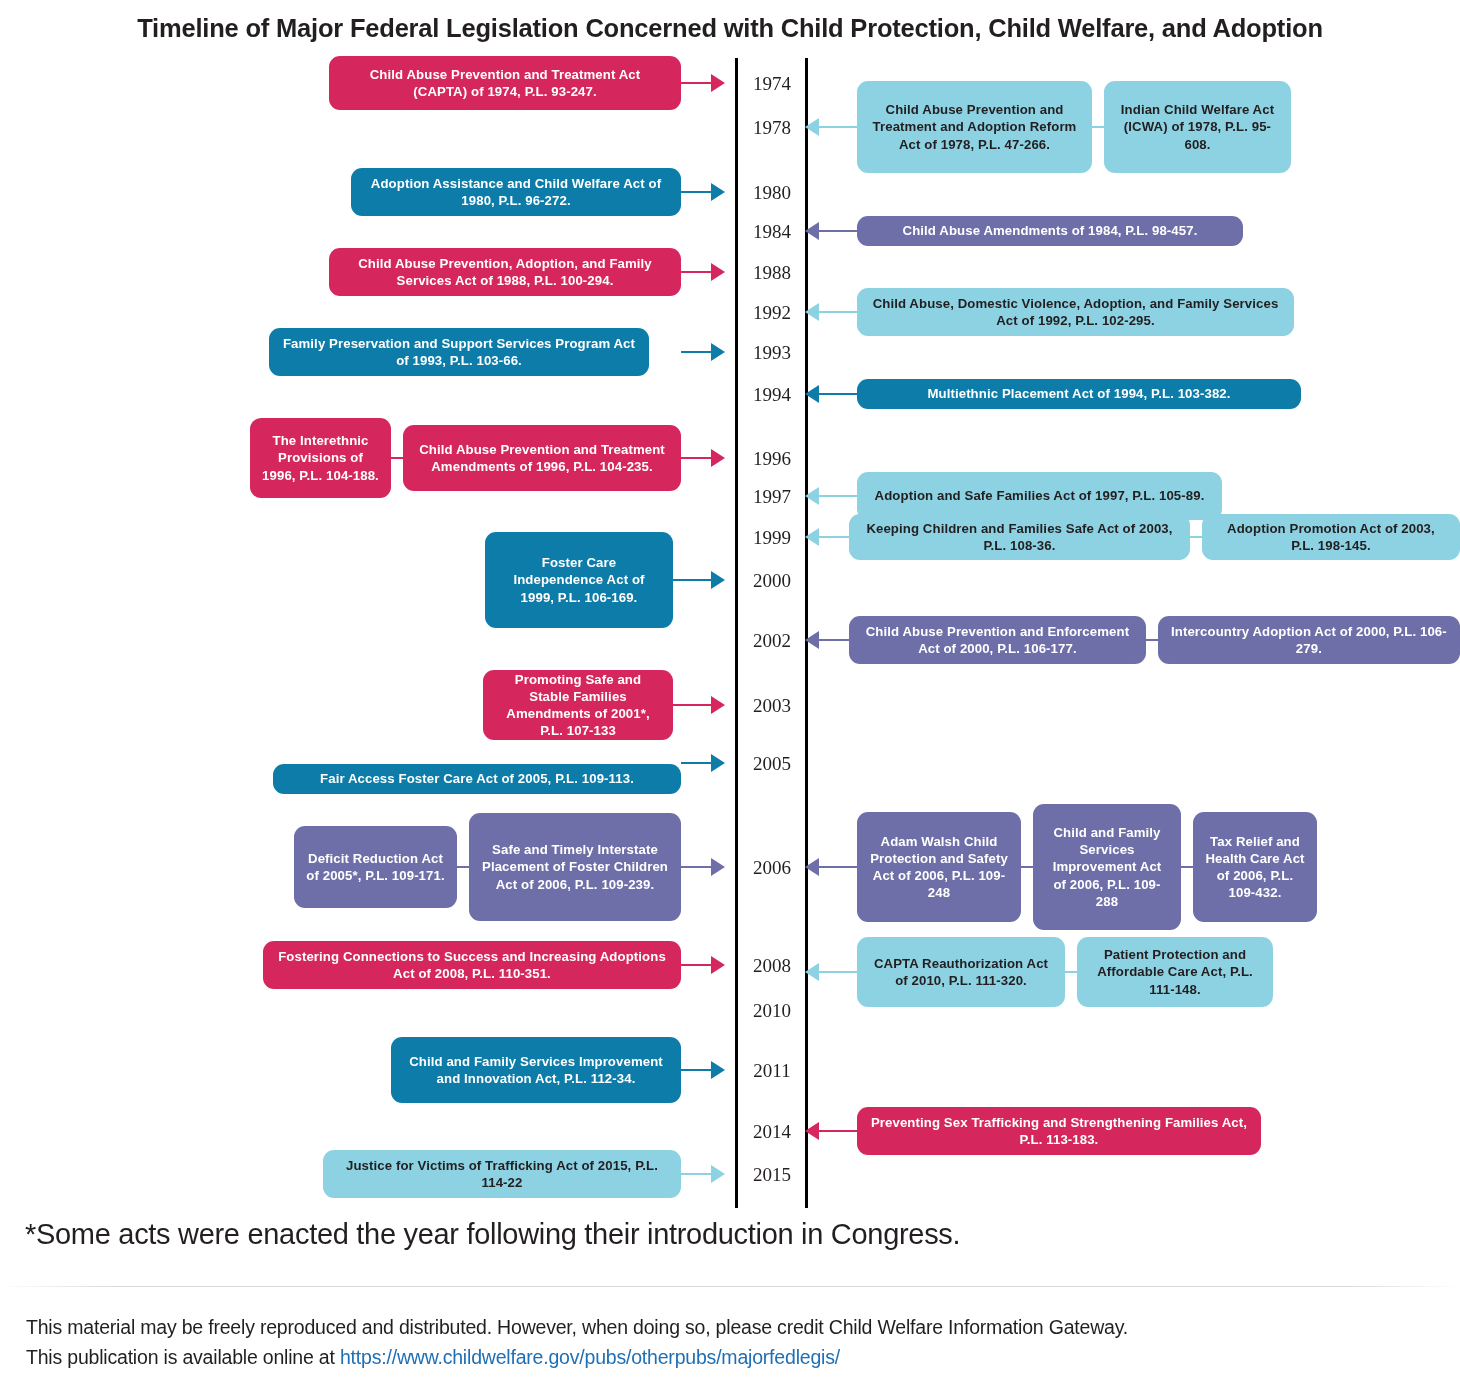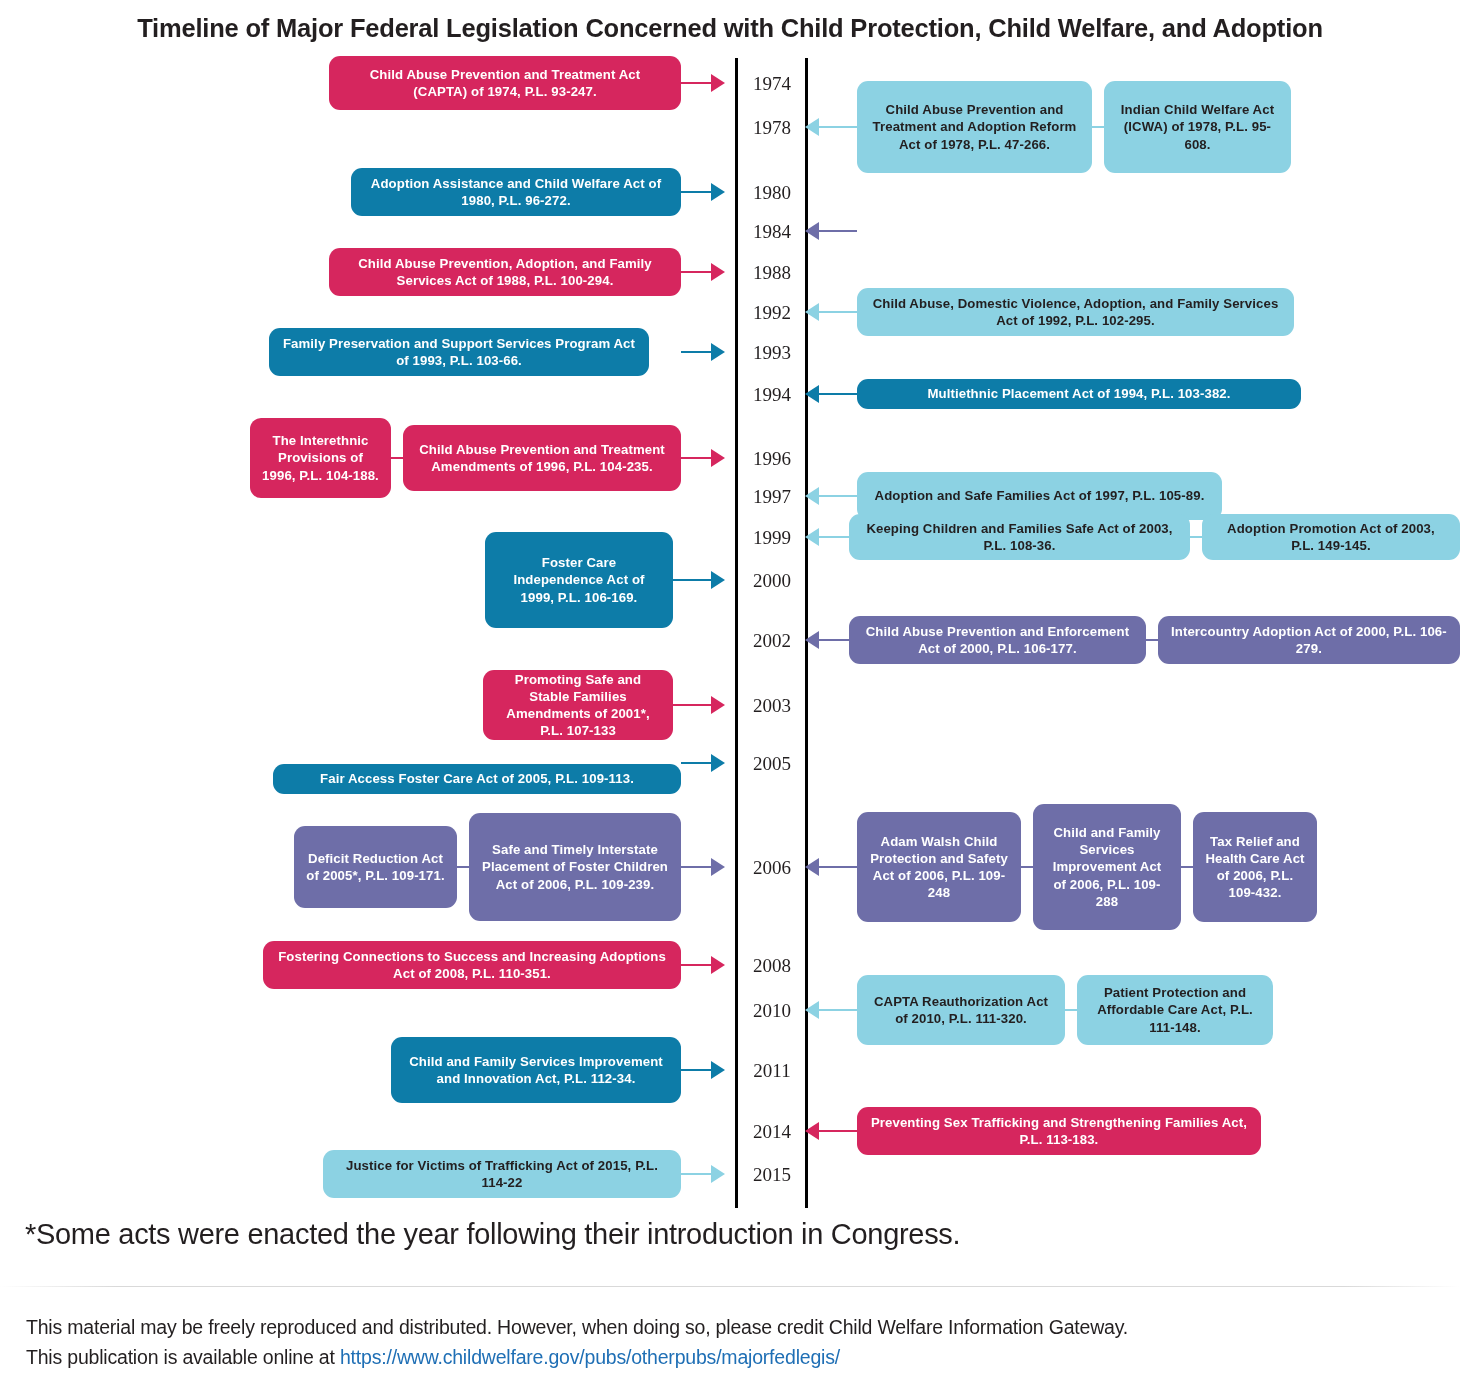--- a/index.html
+++ b/index.html
@@ -151,20 +151,21 @@
       <div class="arrow to-right">
         <div class="stem" style="background: rgb(13, 124, 168); width: 30px;"></div>
         <div class="head" style="border-left-color: rgb(13, 124, 168);"></div>
       </div>
     </div>
     <div class="row right" style="top: 231px; transform: translateY(-50%);">
       <div class="arrow to-left">
         <div class="head" style="border-right-color: rgb(110, 110, 168);"></div>
         <div class="stem" style="background: rgb(110, 110, 168); width: 38px;"></div>
       </div>
+      <div class="box" style="background: rgb(110, 110, 168); width: 386px; height: 30px;">Child Abuse Amendments of 1984, P.L. 98-457.</div>
     </div>
     <div class="row left" style="top: 272px; transform: translateY(-50%);">
       <div class="box" style="background: rgb(214, 38, 94); width: 352px; height: 48px;">Child Abuse Prevention, Adoption, and Family Services Act of 1988, P.L. 100-294.</div>
       <div class="arrow to-right">
         <div class="stem" style="background: rgb(214, 38, 94); width: 30px;"></div>
         <div class="head" style="border-left-color: rgb(214, 38, 94);"></div>
       </div>
     </div>
     <div class="row right" style="top: 312px; transform: translateY(-50%);">
       <div class="arrow to-left">
@@ -226,21 +227,21 @@
         <div class="head" style="border-left-color: rgb(214, 38, 94);"></div>
       </div>
     </div>
     <div class="row right" style="top: 537px; transform: translateY(-50%);">
       <div class="arrow to-left">
         <div class="head" style="border-right-color: rgb(140, 210, 227);"></div>
         <div class="stem" style="background: rgb(140, 210, 227); width: 30px;"></div>
       </div>
       <div class="box dark" style="background: rgb(140, 210, 227); width: 418px; height: 46px;">Keeping Children and Families Safe Act of 2003, P.L. 108-36.</div>
       <div class="link" style="background: rgb(140, 210, 227);"></div>
-      <div class="box dark" style="background: rgb(140, 210, 227); height: 46px;">Adoption Promotion Act of 2003, P.L. 149-145.</div>
+      <div class="box dark" style="background: rgb(140, 210, 227); height: 46px;">Adoption Promotion Act of 2003, P.L. 198-145.</div>
     </div>
     <div class="row left" style="top: 763px; transform: translateY(-50%);">
       <div class="box" style="background: rgb(13, 124, 168); width: 408px; height: 30px; margin-top: 32px;">Fair Access Foster Care Act of 2005, P.L. 109-113.</div>
       <div class="arrow to-right">
         <div class="stem" style="background: rgb(13, 124, 168); width: 30px;"></div>
         <div class="head" style="border-left-color: rgb(13, 124, 168);"></div>
       </div>
     </div>
     <div class="row left" style="top: 867px; transform: translateY(-50%);">
       <div class="box" style="background: rgb(110, 110, 168); width: 163px; height: 82px;">Deficit Reduction Act of 2005*, P.L. 109-171.</div>
@@ -262,21 +263,21 @@
       <div class="link" style="background: rgb(110, 110, 168);"></div>
       <div class="box" style="background: rgb(110, 110, 168); width: 124px; height: 110px;">Tax Relief and Health Care Act of 2006, P.L. 109-432.</div>
     </div>
     <div class="row left" style="top: 965px; transform: translateY(-50%);">
       <div class="box" style="background: rgb(214, 38, 94); width: 418px; height: 48px;">Fostering Connections to Success and Increasing Adoptions Act of 2008, P.L. 110-351.</div>
       <div class="arrow to-right">
         <div class="stem" style="background: rgb(214, 38, 94); width: 30px;"></div>
         <div class="head" style="border-left-color: rgb(214, 38, 94);"></div>
       </div>
     </div>
-    <div class="row right" style="top: 1010px; transform: translateY(-50%);">
+    <div class="row right" style="top: 972px; transform: translateY(-50%);">
       <div class="arrow to-left">
         <div class="head" style="border-right-color: rgb(140, 210, 227);"></div>
         <div class="stem" style="background: rgb(140, 210, 227); width: 38px;"></div>
       </div>
       <div class="box dark" style="background: rgb(140, 210, 227); width: 208px; height: 70px;">CAPTA Reauthorization Act of 2010, P.L. 111-320.</div>
       <div class="link" style="background: rgb(140, 210, 227);"></div>
       <div class="box dark" style="background: rgb(140, 210, 227); width: 196px; height: 70px;">Patient Protection and Affordable Care Act, P.L. 111-148.</div>
     </div>
     <div class="row left" style="top: 1070px; transform: translateY(-50%);">
       <div class="box" style="background: rgb(13, 124, 168); width: 290px; height: 66px;">Child and Family Services Improvement and Innovation Act, P.L. 112-34.</div>

